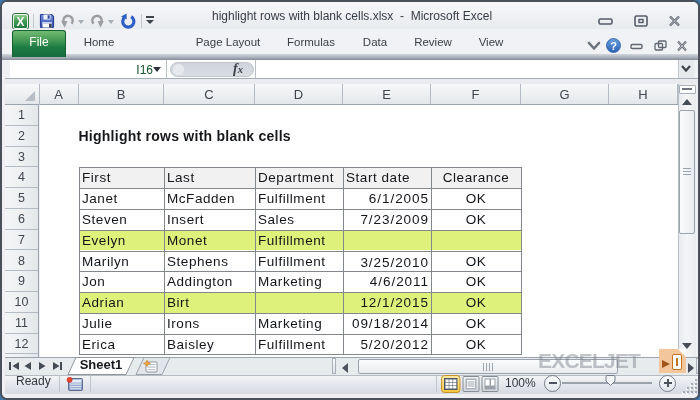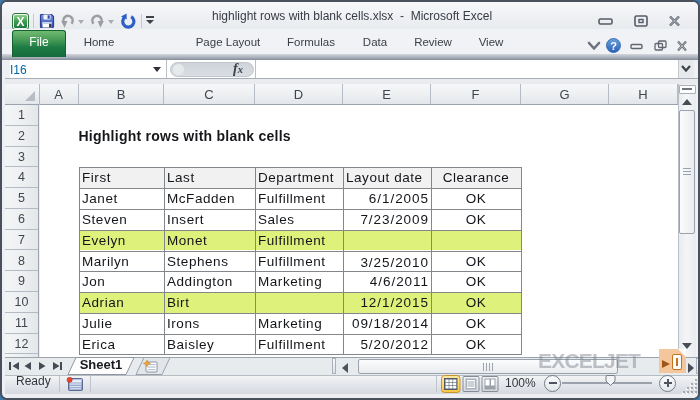--- a/index.html
+++ b/index.html
@@ -89,21 +89,21 @@
       </svg>
 <svg class="ab" style="left:628px;top:38px;" width="64" height="12" viewBox="0 0 64 12">
 <rect x="1" y="4.5" width="11" height="4" rx="1.2" fill="none" stroke="#60666f" stroke-width="1.4"></rect>
 <rect x="25" y="3.5" width="7.5" height="6.5" rx="1" fill="none" stroke="#60666f" stroke-width="1.3"></rect>
 <rect x="28.5" y="1" width="7.5" height="6.5" rx="1" fill="none" stroke="#60666f" stroke-width="1.3"></rect>
 <path d="M48 1.5 L56 10.5 M56 1.5 L48 10.5" stroke="#60666f" stroke-width="2.2"></path>
 <path d="M48 1.5 L56 10.5 M56 1.5 L48 10.5" stroke="#f0f2f5" stroke-width="0.6"></path>
       </svg>
 <div class="ab" style="left:0;top:52px;right:0;height:6px;background:linear-gradient(180deg,#d3d7dd 0%,#abb2bc 55%,#838c98 100%);"></div>
 <div class="ab" style="left:8px;top:58px;width:668px;height:18px;background:#fff;"></div>
-<div class="ab t" style="left:8px;top:60.5px;width:143px;text-align:left;font-size:12px;color:#0369a1;">I16</div>
+<div class="ab t" style="left:8px;top:60.5px;width:143px;text-align:right;font-size:12px;color:#14532d;">I16</div>
 <div class="ab" style="left:151px;top:65px;width:0;height:0;border-left:4px solid transparent;border-right:4px solid transparent;border-top:5px solid #2e3238;"></div>
 <div class="ab" style="left:164px;top:58px;width:1px;height:18px;background:#b9bfc7;"></div>
 <div class="ab" style="left:168px;top:59.5px;width:84px;height:15px;border-radius:7.5px;background:linear-gradient(180deg,#cfd4da,#dadee3);border:1px solid #c0c6cd;"></div>
 <div class="ab" style="left:171px;top:61.5px;width:11px;height:11px;border-radius:50%;background:#e7eaed;"></div>
 <div class="ab t" style="left:231px;top:59px;font-family:'Liberation Serif',serif;font-style:italic;font-weight:bold;font-size:14px;color:#3c4149;">f<span style="font-size:10.5px;">x</span></div>
 <div class="ab" style="left:253px;top:58px;width:1px;height:18px;background:#b9bfc7;"></div>
 <div class="ab" style="left:676px;top:58px;width:16px;height:18px;background:#e7eaed;border-left:1px solid #c3c8cf;"></div>
 <svg class="ab" style="left:677px;top:62px;" width="14" height="10" viewBox="0 0 14 10">
         <path d="M3 2 L7 6.5 L11 2" fill="none" stroke="#3e434b" stroke-width="2.2"></path>
       </svg>
@@ -149,21 +149,21 @@
 <div class="ab" style="left:77px;top:227.7px;width:443px;height:1px;background:#82878c;"></div>
 <div class="ab" style="left:77px;top:248.5px;width:443px;height:1px;background:#82878c;"></div>
 <div class="ab" style="left:77px;top:269.2px;width:443px;height:1px;background:#82878c;"></div>
 <div class="ab" style="left:77px;top:290.0px;width:443px;height:1px;background:#82878c;"></div>
 <div class="ab" style="left:77px;top:310.8px;width:443px;height:1px;background:#82878c;"></div>
 <div class="ab" style="left:77px;top:331.6px;width:443px;height:1px;background:#82878c;"></div>
 <div class="ab" style="left:77px;top:352.4px;width:443px;height:1px;background:#82878c;"></div>
 <div class="ab t" style="left:80px;top:166.3px;height:19.78px;line-height:19.78px;font-size:13.5px;letter-spacing:0.55px;color:#131519;">First</div>
 <div class="ab t" style="left:165px;top:166.3px;height:19.78px;line-height:19.78px;font-size:13.5px;letter-spacing:0.55px;color:#131519;">Last</div>
 <div class="ab t" style="left:256px;top:166.3px;height:19.78px;line-height:19.78px;font-size:13.5px;letter-spacing:0.55px;color:#131519;">Department</div>
-<div class="ab t" style="left:344px;top:166.3px;height:19.78px;line-height:19.78px;font-size:13.5px;letter-spacing:0.55px;color:#131519;">Layout date</div>
+<div class="ab t" style="left:344px;top:166.3px;height:19.78px;line-height:19.78px;font-size:13.5px;letter-spacing:0.55px;color:#131519;">Start date</div>
 <div class="ab t" style="left:429px;width:90px;text-align:center;top:166.3px;height:19.78px;line-height:19.78px;font-size:13.5px;letter-spacing:0.55px;color:#131519;">Clearance</div>
 <div class="ab t" style="left:80px;top:187.1px;height:19.78px;line-height:19.78px;font-size:13.5px;letter-spacing:0.55px;color:#131519;">Janet</div>
 <div class="ab t" style="left:165px;top:187.1px;height:19.78px;line-height:19.78px;font-size:13.5px;letter-spacing:0.55px;color:#131519;">McFadden</div>
 <div class="ab t" style="left:256px;top:187.1px;height:19.78px;line-height:19.78px;font-size:13.5px;letter-spacing:0.55px;color:#131519;">Fulfillment</div>
 <div class="ab t" style="left:341px;width:86px;text-align:right;top:187.1px;height:19.78px;line-height:19.78px;font-size:13.5px;letter-spacing:0.95px;color:#131519;">6/1/2005</div>
 <div class="ab t" style="left:429px;width:90px;text-align:center;top:187.1px;height:19.78px;line-height:19.78px;font-size:13.5px;letter-spacing:0.55px;color:#131519;">OK</div>
 <div class="ab t" style="left:80px;top:207.9px;height:19.78px;line-height:19.78px;font-size:13.5px;letter-spacing:0.55px;color:#131519;">Steven</div>
 <div class="ab t" style="left:165px;top:207.9px;height:19.78px;line-height:19.78px;font-size:13.5px;letter-spacing:0.55px;color:#131519;">Insert</div>
 <div class="ab t" style="left:256px;top:207.9px;height:19.78px;line-height:19.78px;font-size:13.5px;letter-spacing:0.55px;color:#131519;">Sales</div>
 <div class="ab t" style="left:341px;width:86px;text-align:right;top:207.9px;height:19.78px;line-height:19.78px;font-size:13.5px;letter-spacing:0.95px;color:#131519;">7/23/2009</div>

